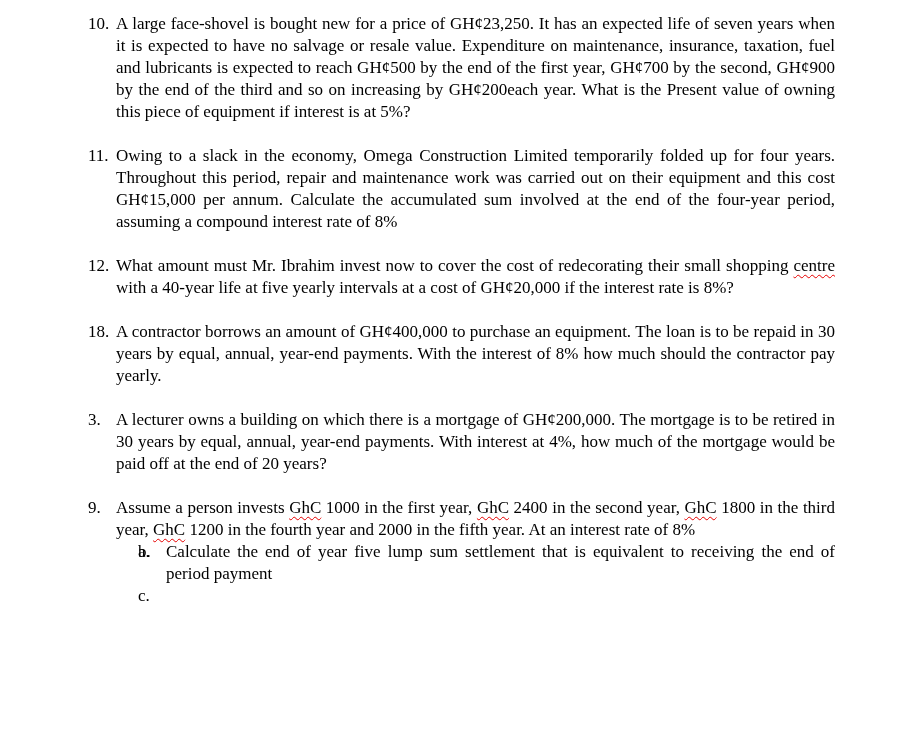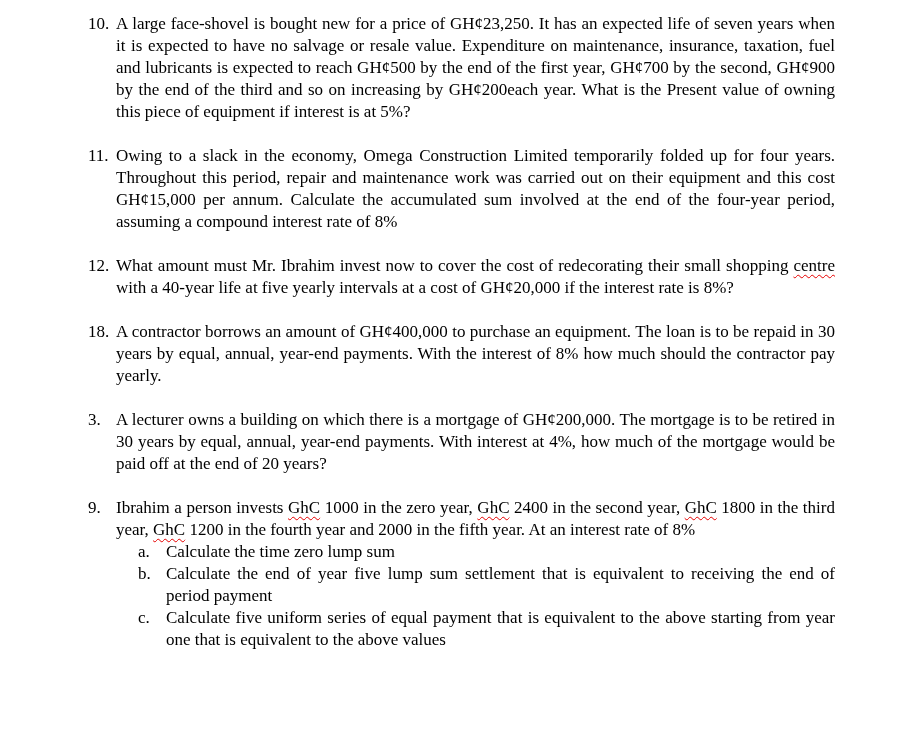--- a/index.html
+++ b/index.html
@@ -77,21 +77,21 @@
       <div class="q-item">
         <span class="q-num">18.</span>
         <div class="q-body"><span>A contractor borrows an amount of GH¢400,000 to purchase an equipment. The loan is to be repaid in 30 years by equal, annual, year-end payments. With the interest of 8% how much should the contractor pay yearly.</span></div>
       </div>
       <div class="q-item">
         <span class="q-num">3.</span>
         <div class="q-body"><span>A lecturer owns a building on which there is a mortgage of GH¢200,000. The mortgage is to be retired in 30 years by equal, annual, year-end payments. With interest at 4%, how much of the mortgage would be paid off at the end of 20 years?</span></div>
       </div>
       <div class="q-item">
         <span class="q-num">9.</span>
-        <div class="q-body"><span>Ibrahim a person invests </span><span class="sp">GhC</span><span> 1000 in the zero year, </span><span class="sp">GhC</span><span> 2400 in the second year, </span><span class="sp">GhC</span><span> 1800 in the third year, </span><span class="sp">GhC</span><span> 1200 in the fourth year and 2000 in the fifth year.  At an interest rate of 8%</span></div>
+        <div class="q-body"><span>Assume a person invests </span><span class="sp">GhC</span><span> 1000 in the first year, </span><span class="sp">GhC</span><span> 2400 in the second year, </span><span class="sp">GhC</span><span> 1800 in the third year, </span><span class="sp">GhC</span><span> 1200 in the fourth year and 2000 in the fifth year.  At an interest rate of 8%</span></div>
         <div>
-          <div class="sub-item"><span class="sub-letter">a.</span><span>Calculate the time zero lump sum</span></div>
+          <div class="sub-item"><span class="sub-letter">a.</span></div>
           <div class="sub-item"><span class="sub-letter">b.</span><span>Calculate the end of year five lump sum settlement that is equivalent to receiving the end of period payment</span></div>
-          <div class="sub-item"><span class="sub-letter">c.</span><span>Calculate five uniform series of equal payment that is equivalent to the above starting from year one that is equivalent to the above values</span></div>
+          <div class="sub-item"><span class="sub-letter">c.</span></div>
         </div>
       </div>
     </div>
 </div>
 
 </body></html>

